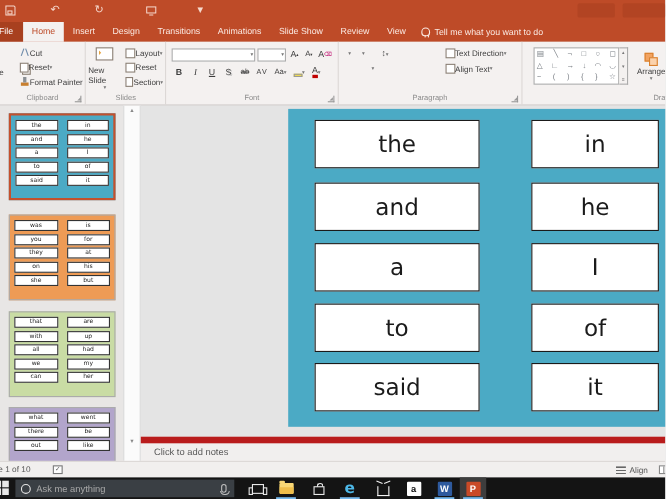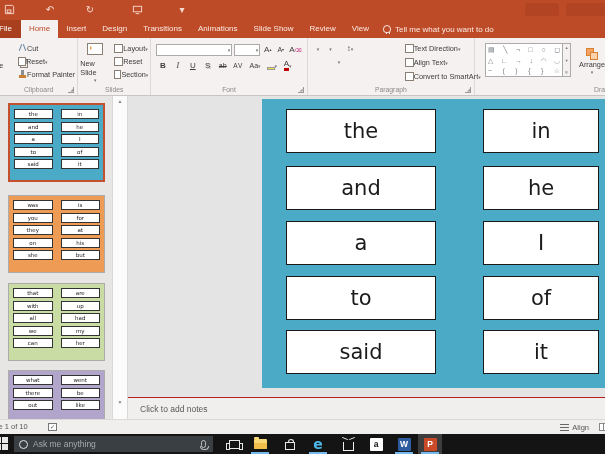--- a/index.html
+++ b/index.html
@@ -62,21 +62,21 @@
   .thumb { width:97px; border:1px solid #ABABAB; padding:4px; display:flex; gap:8px; justify-content:center; }
   .thumb.selected { border:2px solid #C4502D; }
   .tcol { display:flex; flex-direction:column; gap:2.5px; flex:1; }
   .tcard { height:10px; background:#fff; border:1px solid #333; font-size:5.5px; line-height:8px; text-align:center; color:#222; overflow:hidden; font-family:"DejaVu Sans",sans-serif; }
   .scrollcol { width:16px; height:100%; background:#FBFBFB; border-left:1px solid #D8D8D8; border-right:1px solid #D8D8D8; position:relative; }
   .scrollcol .up, .scrollcol .dn { position:absolute; left:0; width:100%; height:10px; font-size:5px; color:#888; text-align:center; line-height:10px; }
   .scrollcol .up { top:0; } .scrollcol .dn { bottom:12px; }
   .canvascol { flex:1; position:relative; background:#E4E4E4; }
   .slide { position:absolute; left:134px; top:3px; width:356px; height:289px; }
   .card { position:absolute; background:#fff; border:1.5px solid #1a1a1a; display:flex; align-items:center; justify-content:center; font-family:"DejaVu Sans",sans-serif; font-size:21px; color:#1b1b1b; }
-  .notespane { position:absolute; left:0; right:0; bottom:0; height:22px; background:#F1EFEE; border-top:1px solid #b91c1c; display:flex; align-items:center; }
+  .notespane { position:absolute; left:0; right:0; bottom:0; height:22px; background:#F1EFEE; border-top:6px solid #b91c1c; display:flex; align-items:center; }
   .notespane span { padding-left:12px; font-size:8.5px; color:#595959; }
   
   .statusbar { position:absolute; left:0; top:419px; width:605px; height:15px; background:#F1EFEE; border-top:1px solid #DDD9D7; overflow:hidden; }
   .slideinfo { position:absolute; left:-14px; top:0; line-height:14px; font-size:7.5px; color:#555; white-space:nowrap; }
   .spell-ic { position:absolute; left:48px; top:3px; width:9px; height:8px; border:1px solid #777; background:#fcfcfc; }
   .spell-ic:before { content:"✓"; position:absolute; left:1px; top:-1px; font-size:6px; color:#555; }
   .notesbtn { position:absolute; right:16px; top:0; height:14px; display:flex; align-items:center; gap:3px; font-size:7.5px; color:#555; }
   .notes-ic { width:9px; height:7px; background:repeating-linear-gradient(to bottom,#666 0 1px,transparent 1px 3px); }
   .view-ic { position:absolute; right:-4px; top:3px; width:10px; height:8px; border:1px solid #888; background:#fff; }
   .view-ic:before { content:""; position:absolute; left:3px; top:0; bottom:0; width:1px; background:#888; }
@@ -280,25 +280,20 @@
         <div class="sbtn">
             <span class="ic-sq"></span>
             <span>Text Direction</span>
             <span class="arr">▾</span>
           </div>
         <div class="sbtn">
             <span class="ic-sq"></span>
             <span>Align Text</span>
             <span class="arr">▾</span>
           </div>
-        <div class="sbtn">
-            <span class="ic-sq"></span>
-            <span>Convert to SmartArt</span>
-            <span class="arr">▾</span>
-          </div>
       </div>
       <div class="glabel">Paragraph</div>
       <span class="launcher"></span>
     </div>
 
     <div class="rgroup" style="flex:1;border-right:none">
       <div class="row" style="padding:5px 0 16px 10px;align-items:center">
         <div class="shapes-box">
           <div class="shape-row">
               <span>▤</span>

